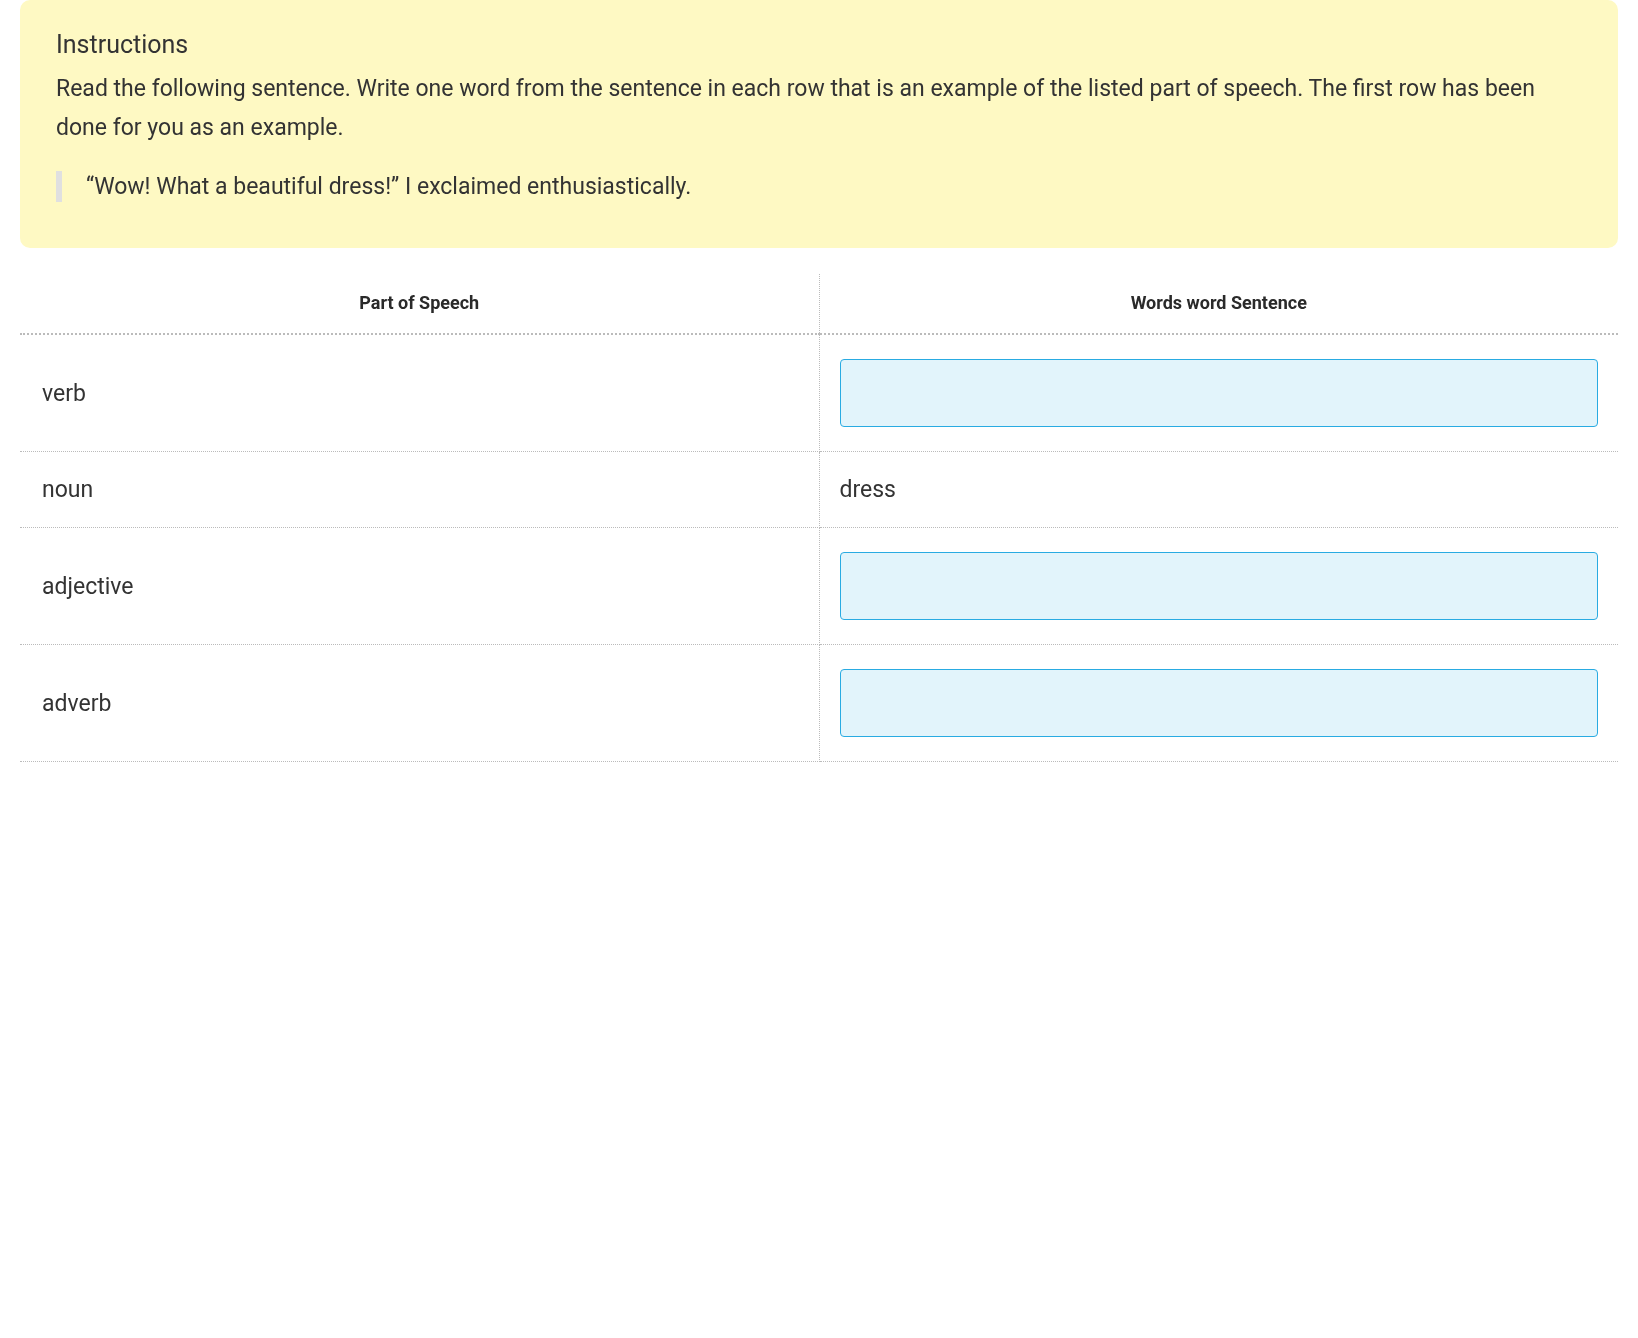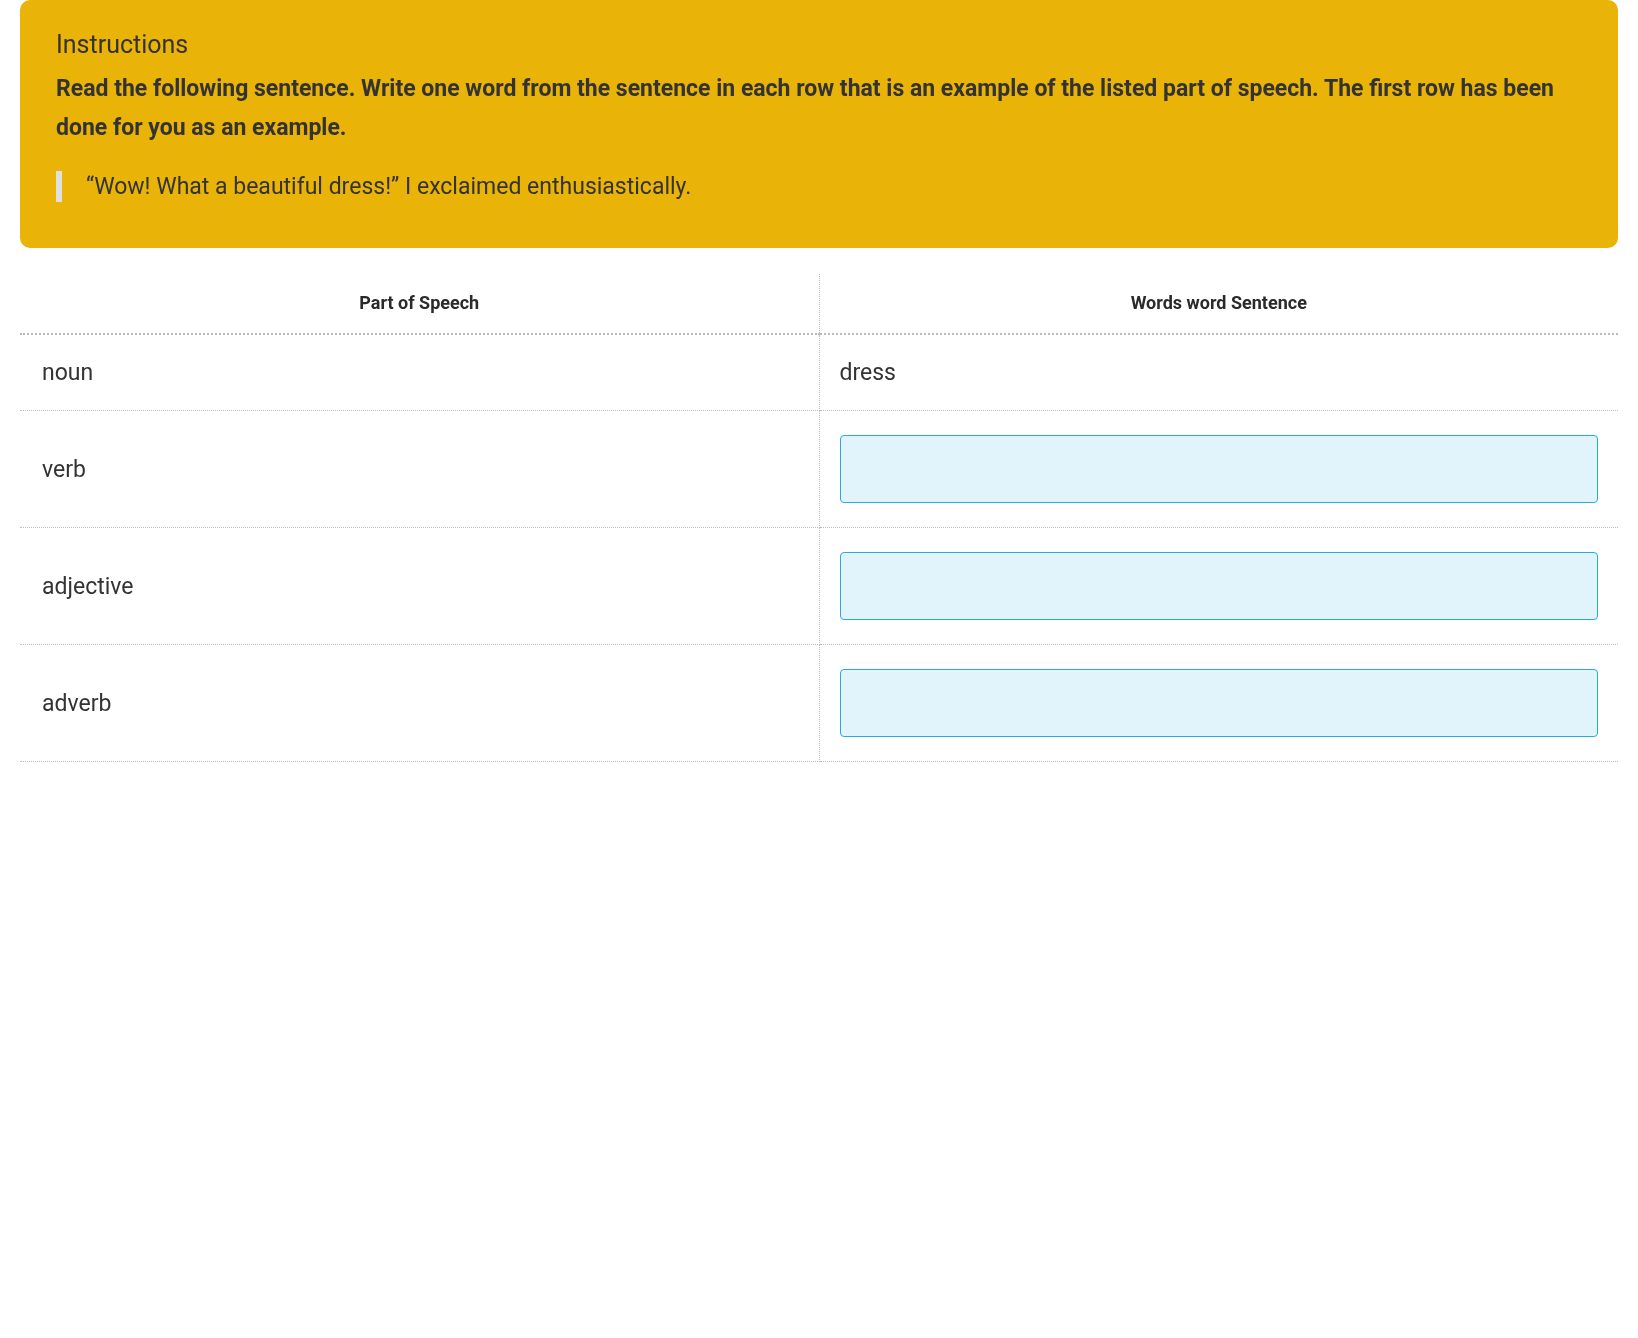--- a/index.html
+++ b/index.html
@@ -7,37 +7,36 @@
     margin: 0;
     padding: 0;
     font-family: -apple-system, BlinkMacSystemFont, "Segoe UI", Roboto, "Helvetica Neue", Arial, sans-serif;
     color: #333;
     background: #fff;
   }
   .wrapper {
     padding: 0 20px 40px 20px;
   }
   .instructions-box {
-    background: #eab308;
+    background: #fef9c3;
     border-radius: 10px;
     padding: 30px 36px 46px 36px;
     margin: 0 0 26px 0;
   }
   .instructions-title {
     font-size: 25px;
     color: #333;
     margin: 0 0 10px 0;
     font-weight: 400;
   }
   .instructions-body {
     font-size: 23px;
     color: #333;
     line-height: 1.7;
     margin: 8px 0 24px 0;
-    font-weight: bold;
   }
   .quote-block {
     border-left: 6px solid #e0e0e0;
     padding: 2px 0 2px 24px;
     font-size: 23px;
     color: #333;
     margin: 0;
   }
   table.worksheet {
     width: 100%;
@@ -95,26 +94,26 @@
 
   <table class="worksheet">
     <thead>
       <tr>
         <th>Part of Speech</th>
         <th>Words word Sentence</th>
       </tr>
     </thead>
     <tbody>
       <tr>
+        <td>verb</td>
+        <td><input type="text" class="answer-input" value="" style=""></td>
+      </tr>
+      <tr>
         <td>noun</td>
         <td><span class="static-answer">dress</span></td>
-      </tr>
-      <tr>
-        <td>verb</td>
-        <td><input type="text" class="answer-input" value="" style=""></td>
       </tr>
       <tr>
         <td>adjective</td>
         <td><input type="text" class="answer-input" value="" style=""></td>
       </tr>
       <tr>
         <td>adverb</td>
         <td><input type="text" class="answer-input" value="" style=""></td>
       </tr>
     </tbody>

